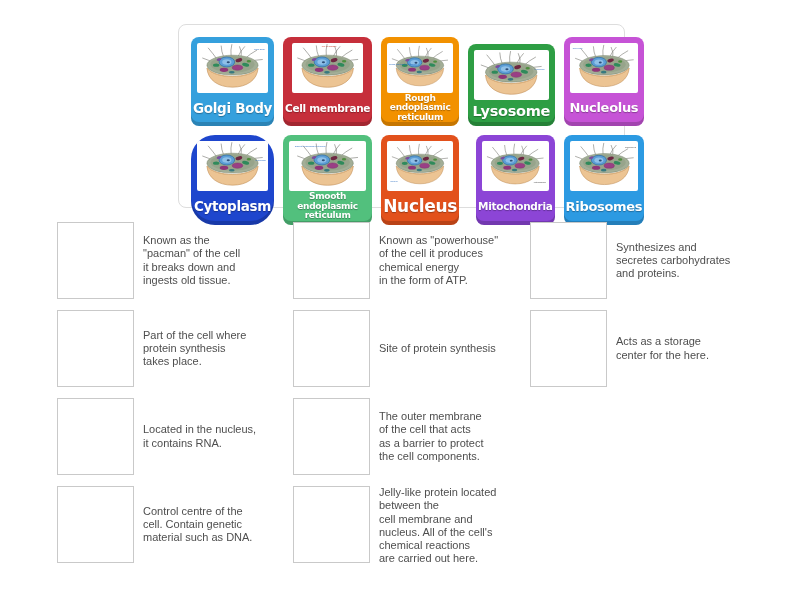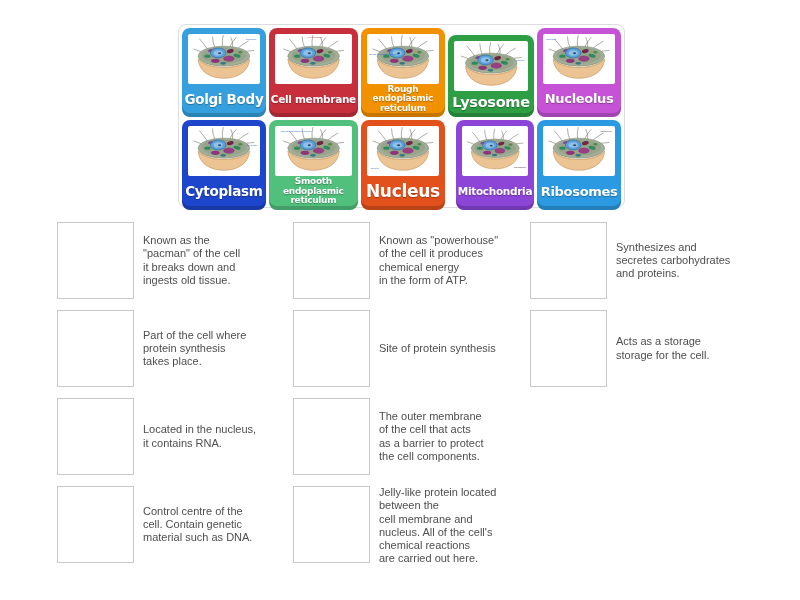--- a/index.html
+++ b/index.html
@@ -2,23 +2,23 @@
 <html><head>
 <meta charset="utf-8">
 <style>
   html,body{margin:0;padding:0;background:#fff;}
   body{width:800px;height:600px;overflow:hidden;position:relative;
        font-family:"Liberation Sans",sans-serif;}
 
   
   .board{position:absolute;left:178px;top:24px;width:447px;height:184px;
          box-sizing:border-box;background:#fff;border:1px solid #ddd;
-         border-radius:8px;padding:3px;display:grid;
+         border-radius:8px;padding:12px;display:grid;
          grid-template-columns:repeat(5,1fr);grid-template-rows:repeat(2,1fr);
-         gap:3px;}
+         gap:9px;}
   .tile{border-radius:8px;position:relative;display:flex;flex-direction:column;
         box-shadow:inset 0 -4px 0 rgba(0,0,0,0.18);cursor:grab;}
   .tile-img{margin:6px 6px 0 6px;height:50px;background:#fff;border-radius:2px;
             overflow:hidden;}
   .tile-img svg{display:block;width:100%;height:100%;}
   .tile-label{flex:1;display:flex;align-items:center;justify-content:center;
               text-align:center;color:#fff;font-weight:bold;
               font-family:"DejaVu Sans","Liberation Sans",sans-serif;
               line-height:1.05;padding:1px 2px 4px 2px;
               text-shadow:0 1px 1px rgba(0,0,0,0.30);letter-spacing:-0.3px;}
@@ -87,21 +87,21 @@
   <div class="tile" style="background: rgb(53, 160, 221);">
     <div class="tile-img">
       <svg viewBox="0 0 100 70" preserveAspectRatio="xMidYMid meet">
         <use href="#cell-art"></use>
         <text class="ann" x="96" y="9" text-anchor="end" fill="#2e6fc0">Golgi Body</text>
       </svg>
     </div>
     <div class="tile-label">Golgi Body</div>
   </div>
 
-  <div class="tile" style="background: rgb(198, 47, 59);">
+  <div class="tile" style="background: rgb(198, 47, 59); align-items: center;">
     <div class="tile-img">
       <svg viewBox="0 0 100 70" preserveAspectRatio="xMidYMid meet">
         <use href="#cell-art"></use>
         <text class="ann" x="52" y="6" text-anchor="middle" fill="#c0392b">cell membrane</text>
       </svg>
     </div>
     <div class="tile-label">Cell membrane</div>
   </div>
 
   <div class="tile" style="background: rgb(242, 145, 0);">
@@ -127,21 +127,21 @@
   <div class="tile" style="background: rgb(198, 83, 214);">
     <div class="tile-img">
       <svg viewBox="0 0 100 70" preserveAspectRatio="xMidYMid meet">
         <use href="#cell-art"></use>
         <text class="ann" x="4" y="8" text-anchor="start" fill="#2e6fc0">Nucleolus</text>
       </svg>
     </div>
     <div class="tile-label">Nucleolus</div>
   </div>
 
-  <div class="tile" style="background: rgb(30, 70, 205);">
+  <div class="tile" style="background: rgb(30, 70, 205); border-radius: 24px;">
     <div class="tile-img">
       <svg viewBox="0 0 100 70" preserveAspectRatio="xMidYMid meet">
         <use href="#cell-art"></use>
         <text class="ann" x="97" y="28" text-anchor="end" fill="#2e6fc0">Cytoplasm</text>
       </svg>
     </div>
     <div class="tile-label">Cytoplasm</div>
   </div>
 
   <div class="tile" style="background: rgb(82, 192, 125);">
@@ -250,17 +250,17 @@
   <div class="clue-item">
     <div class="drop-box"></div>
     <div class="clue-text">Synthesizes and
 secretes carbohydrates
 and proteins.</div>
   </div>
 
   <div class="clue-item">
     <div class="drop-box"></div>
     <div class="clue-text">Acts as a storage
-storage for the cell.</div>
+center for the here.</div>
   </div>
 </div>
 
 </div>
 
 </body></html>

